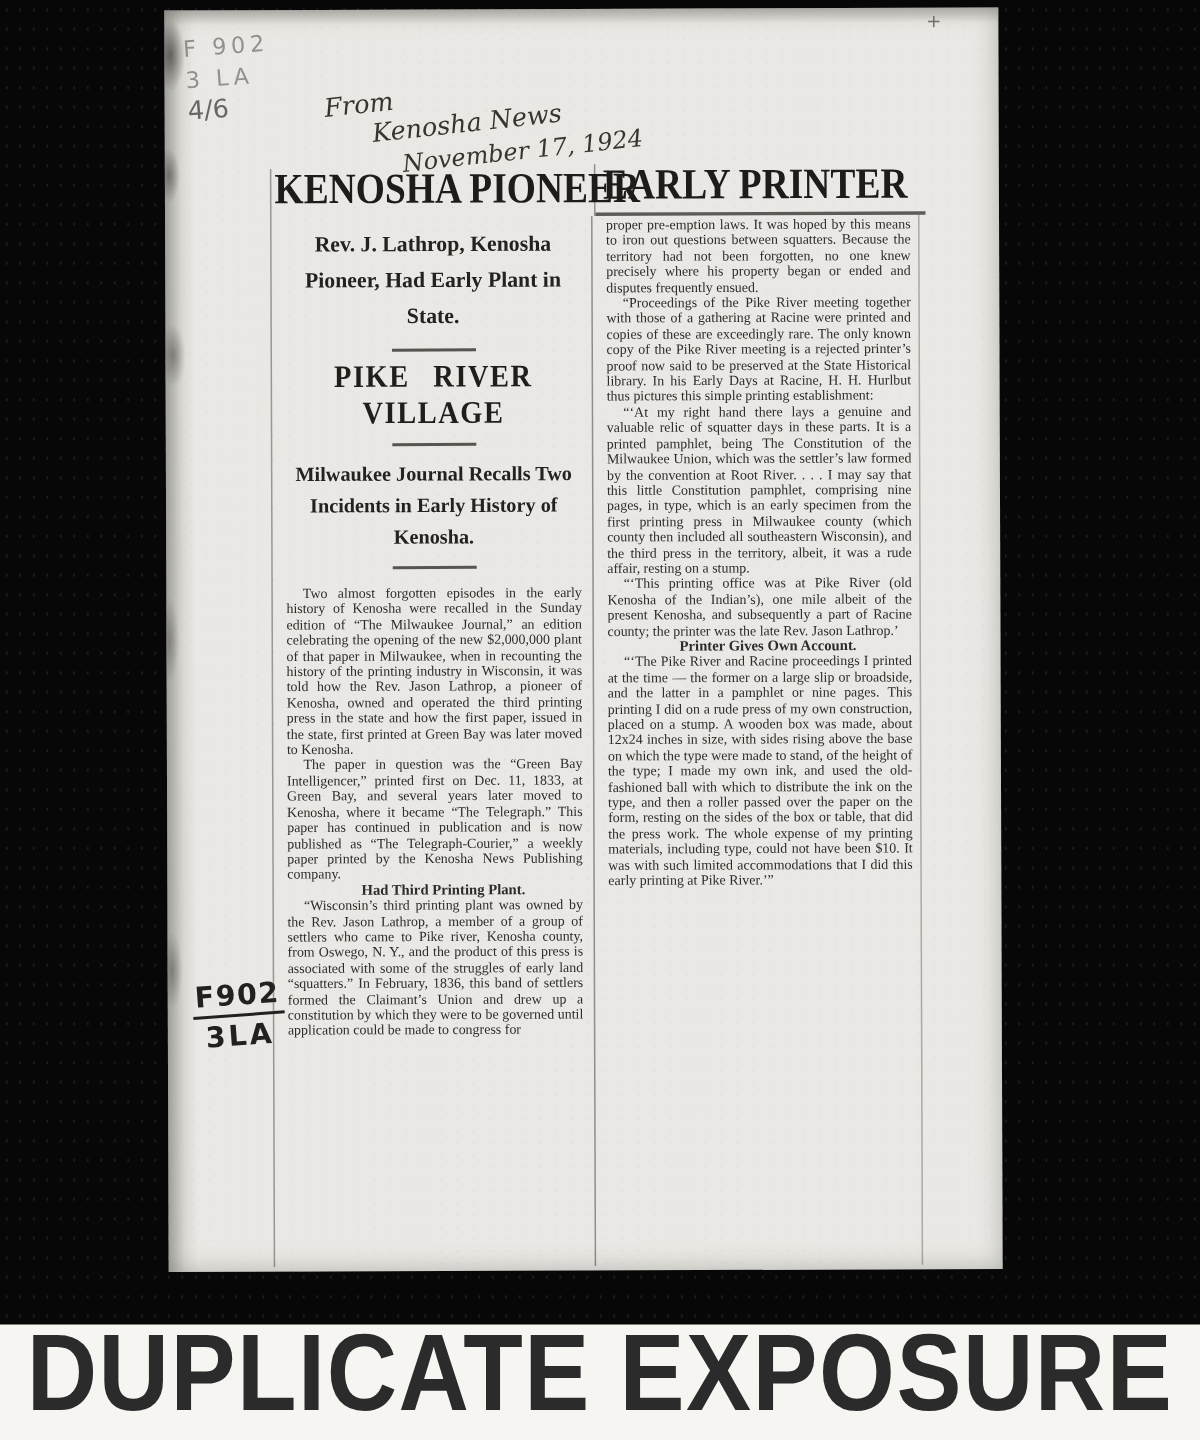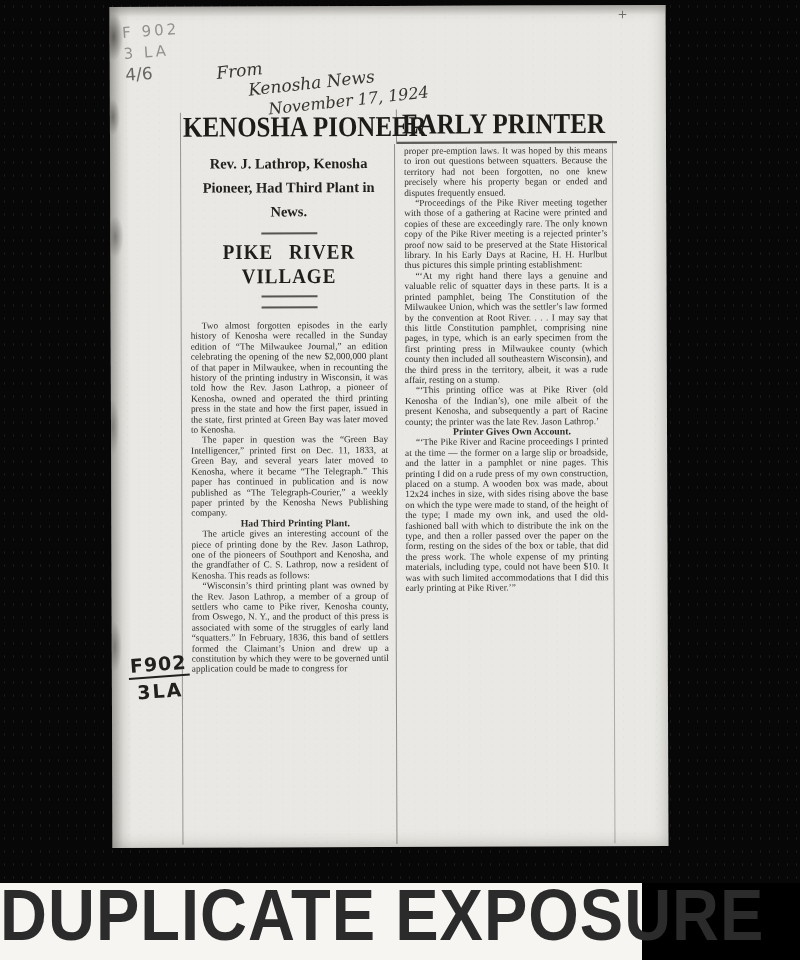--- a/index.html
+++ b/index.html
@@ -117,21 +117,21 @@
   p.noindent { text-indent:0; }
   .subhead {
     font-weight:700; font-size:9.8px; text-align:center;
     margin:3px 0 2px 0; text-indent:0;
   }
   .smudged {
     text-shadow: 0.9px 1px 0.5px rgba(46,44,41,0.85), -0.6px -0.4px 0.4px rgba(46,44,41,0.4);
   }
   
   .footer {
-    position:relative; width:642px; height:77px; background:#f6f5f2;
+    position:relative; width:800px; height:77px; background:#f6f5f2;
   }
   .footer-text {
     font-family:"Liberation Sans", sans-serif; font-weight:700;
     font-size:65px; line-height:74px; letter-spacing:1px;
     color:#2b2b2b; text-align:center; white-space:nowrap;
     transform:scaleY(1.12); transform-origin:center bottom;
   }
 </style>
 </head>
 <body>
@@ -161,30 +161,30 @@
     </div>
 
     <div class="clipping">
       <div class="headline-row">
         <div class="headline hl-left">KENOSHA PIONEER</div>
         <div class="headline hl-right">EARLY PRINTER</div>
       </div>
       <div class="cols">
 
         <div class="col col-left">
-          <div class="deck">Rev. J. Lathrop, Kenosha Pioneer, Had Third Plant in News.</div>
+          <div class="deck">Rev. J. Lathrop, Kenosha Pioneer, Had Early Plant in State.</div>
           <div class="rule-sm"></div>
           <div class="section-head">PIKE RIVER VILLAGE</div>
           <div class="rule-sm"></div>
+          <div class="subdeck">Milwaukee Journal Recalls Two Incidents in Early History of Kenosha.</div>
           <div class="rule-sm"></div>
           <div class="body-start">
             <p class="art">Two almost forgotten episodes in the early history of Kenosha were recalled in the Sunday edition of “The Milwaukee Journal,” an edition celebrating the opening of the new $2,000,000 plant of that paper in Milwaukee, when in recounting the history of the printing industry in Wisconsin, it was told how the Rev. Jason Lathrop, a pioneer of Kenosha, owned and operated the third printing press in the state and how the first paper, issued in the state, first printed at Green Bay was later moved to Kenosha.</p>
             <p class="art">The paper in question was the “Green Bay Intelligencer,” printed first on Dec. 11, 1833, at Green Bay, and several years later moved to Kenosha, where it became “The Telegraph.” This paper has continued in publication and is now published as “The Telegraph-Courier,” a weekly paper printed by the Kenosha News Publishing company.</p>
             <p class="art subhead">Had Third Printing Plant.</p>
-            <p class="art">The article gives an interesting account of the piece of printing done by the Rev. Jason Lathrop, one of the pioneers of Southport and Kenosha, and the grandfather of C. S. Lathrop, now a resident of Kenosha. This reads as follows:</p>
             <p class="art">“Wisconsin’s third printing plant was owned by the Rev. Jason Lathrop, a member of a group of settlers who came to Pike river, Kenosha county, from Oswego, N. Y., and the product of this press is associated with some of the struggles of early land “squatters.” In February, 1836, this band of settlers formed the Claimant’s Union and drew up a constitution by which they were to be governed until application could be made to congress for</p>
           </div>
         </div>
 
         <div class="col col-right">
           <p class="art noindent">proper pre-emption laws. It was hoped by this means to iron out questions between squatters. Because the territory had not been forgotten, no one knew precisely where his property began or ended and disputes frequently ensued.</p>
           <p class="art">“Proceedings of the Pike River meeting together with those of a gathering at Racine were printed and copies of these are exceedingly rare. The only known copy of the Pike River meeting is a rejected printer’s proof now said to be preserved at the State Historical library. In his Early Days at Racine, H. H. Hurlbut thus pictures this simple printing establishment:</p>
           <p class="art">“‘At my right hand there lays a genuine and valuable relic of squatter days in these parts. It is a printed pamphlet, being The Constitution of the Milwaukee Union, which was the settler’s law formed by the convention at Root River. . . . I may say that this little Constitution pamphlet, comprising nine pages, in type, which is an early specimen from the first printing press in Milwaukee county (which county then included all southeastern Wisconsin), and the third press in the territory, albeit, it was a rude affair, resting on a stump.</p>
           <p class="art">“‘This printing office was at Pike River (old Kenosha of the Indian’s), one mile albeit of the present Kenosha, and subsequently a part of Racine county; the printer was the late Rev. Jason Lathrop.’</p>
           <p class="art subhead">Printer Gives Own Account.</p>

